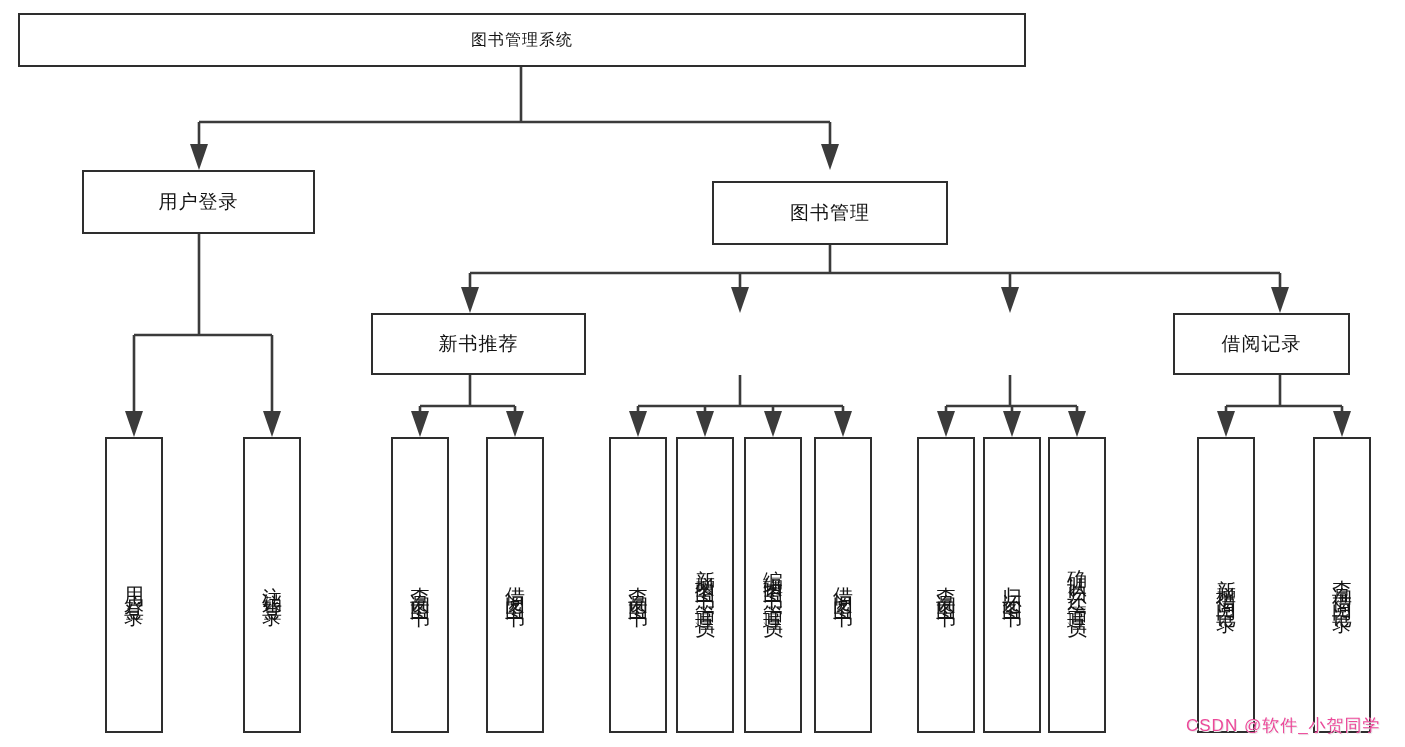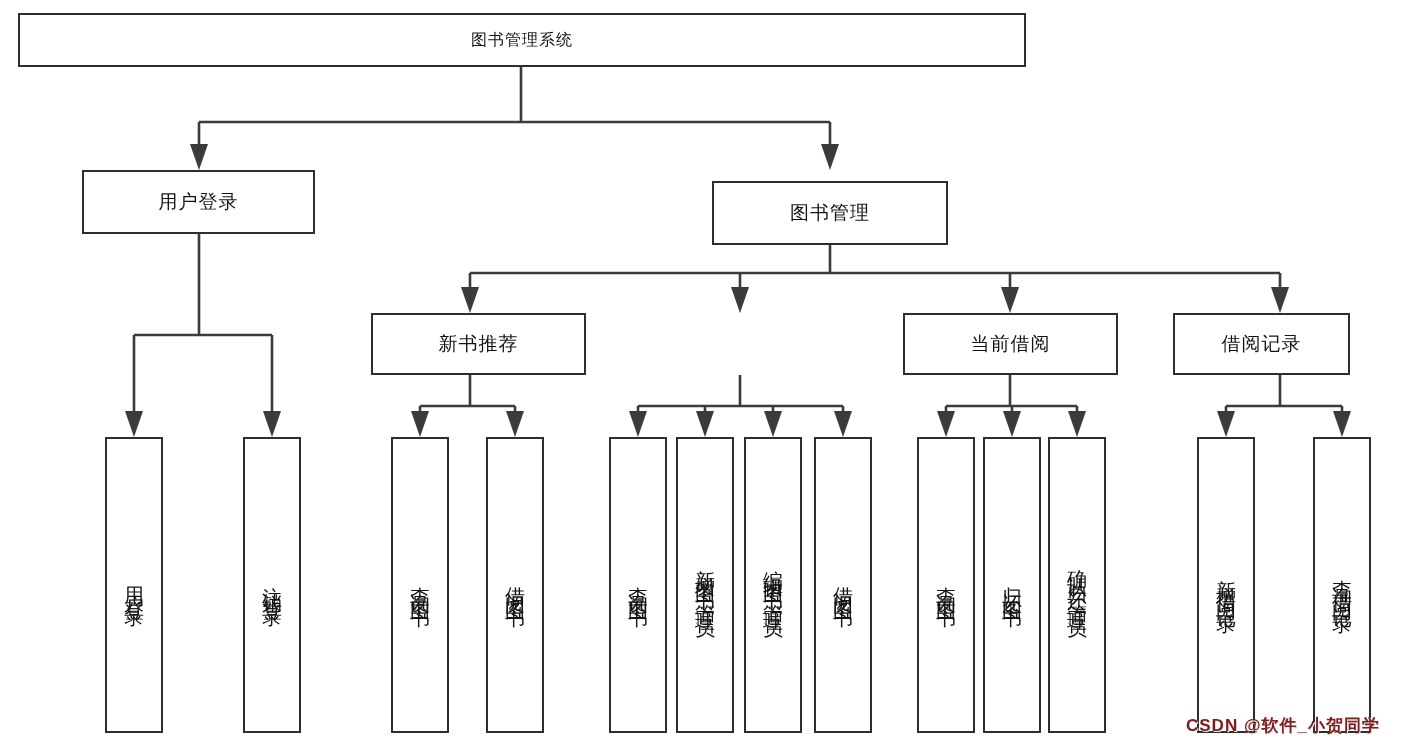--- a/index.html
+++ b/index.html
@@ -57,26 +57,25 @@
   #n-s2-0 { left: 917px; }
   #n-s2-1 { left: 983px; }
   #n-s2-2 { left: 1048px; }
   #n-s3-0 { left: 1197px; }
   #n-s3-1 { left: 1313px; }
   .watermark {
     position: absolute;
     left: 1186px;
     top: 714px;
     font-size: 17px;
-    color: #7f1d1d;
+    color: #ec4899;
     letter-spacing: 1px;
     white-space: nowrap;
     text-shadow: 1px 1px 0 #e9e9e9;
     z-index: 5;
-    font-weight: bold;
   }
 </style>
 </head>
 <body>
 
 <div class="canvas">
 
   <svg class="wires" viewBox="0 0 1405 747" aria-hidden="true">
     <g stroke="#3b3b3b" stroke-width="2.6" fill="none">
       <path d="M521 67 V122 M199 122 H830 M199 122 V146 M830 122 V146"></path>
@@ -117,23 +116,20 @@
   <div id="n-user-login" class="box">
     <span class="hlabel">用户登录</span>
   </div>
   <div id="n-book-mgmt" class="box">
     <span class="hlabel">图书管理</span>
   </div>
 
   <div id="n-sec-0" class="box">
     <span class="hlabel">新书推荐</span>
   </div>
-  <div id="n-sec-2" class="box">
-    <span class="hlabel">当前借阅</span>
-  </div>
   <div id="n-sec-3" class="box">
     <span class="hlabel">借阅记录</span>
   </div>
 
   <div id="n-ul-0" class="box leaf">
     <span class="vtext">用户登录</span>
   </div>
   <div id="n-ul-1" class="box leaf">
     <span class="vtext">注销登录</span>
   </div>

